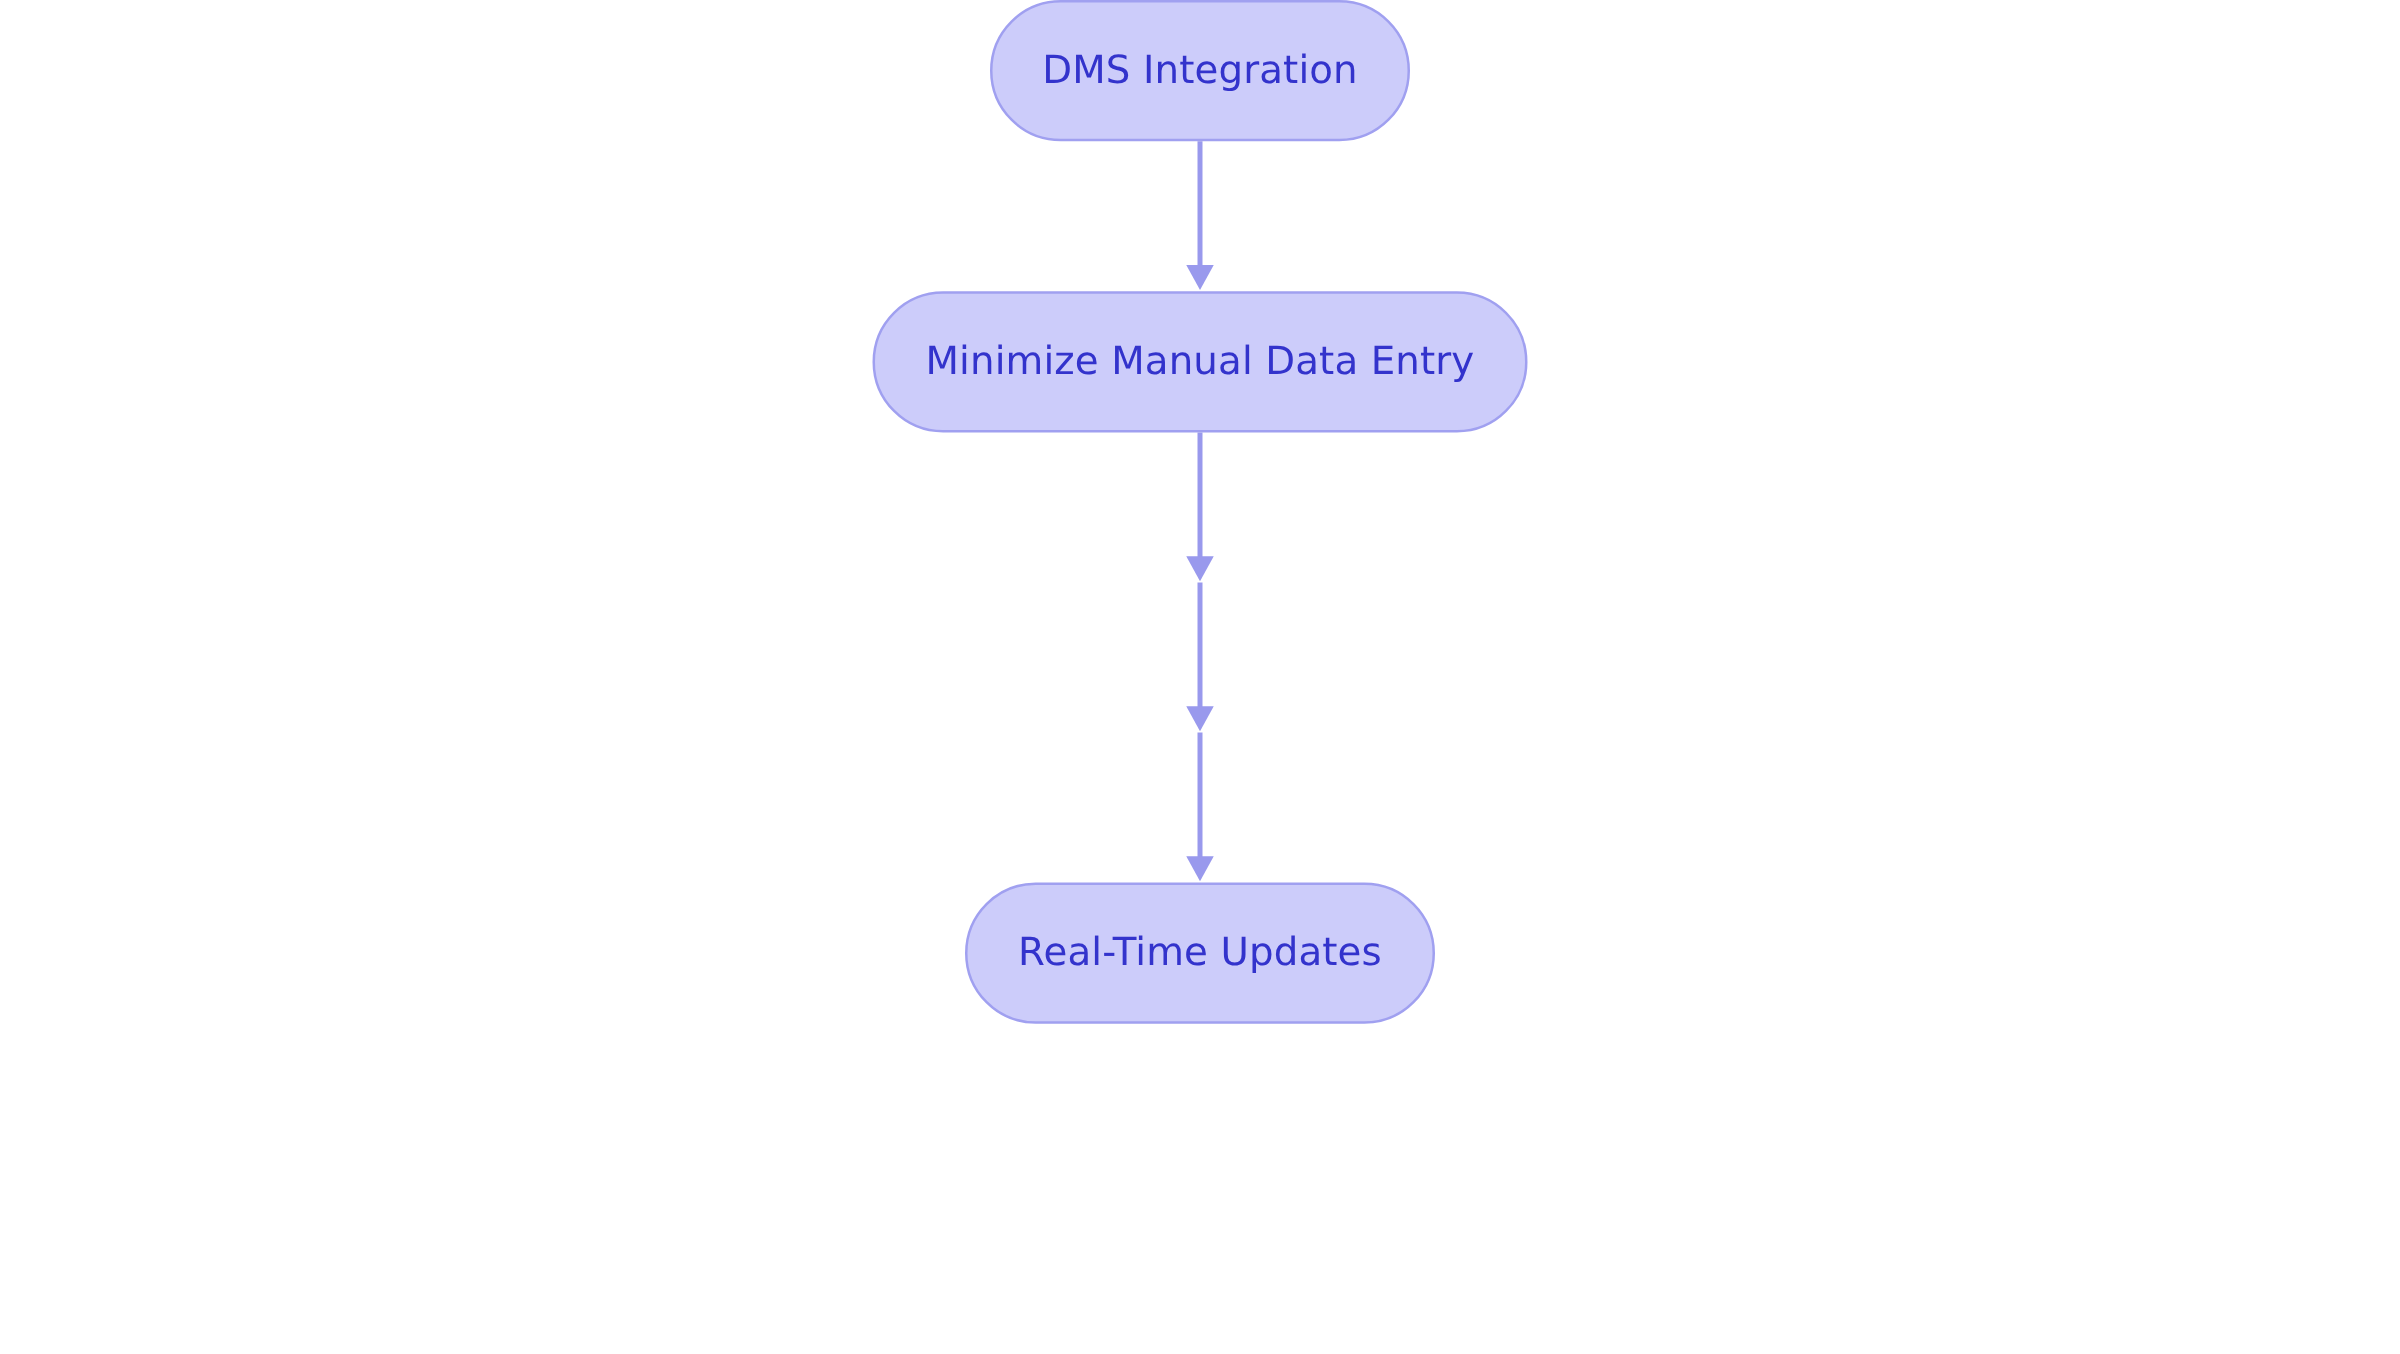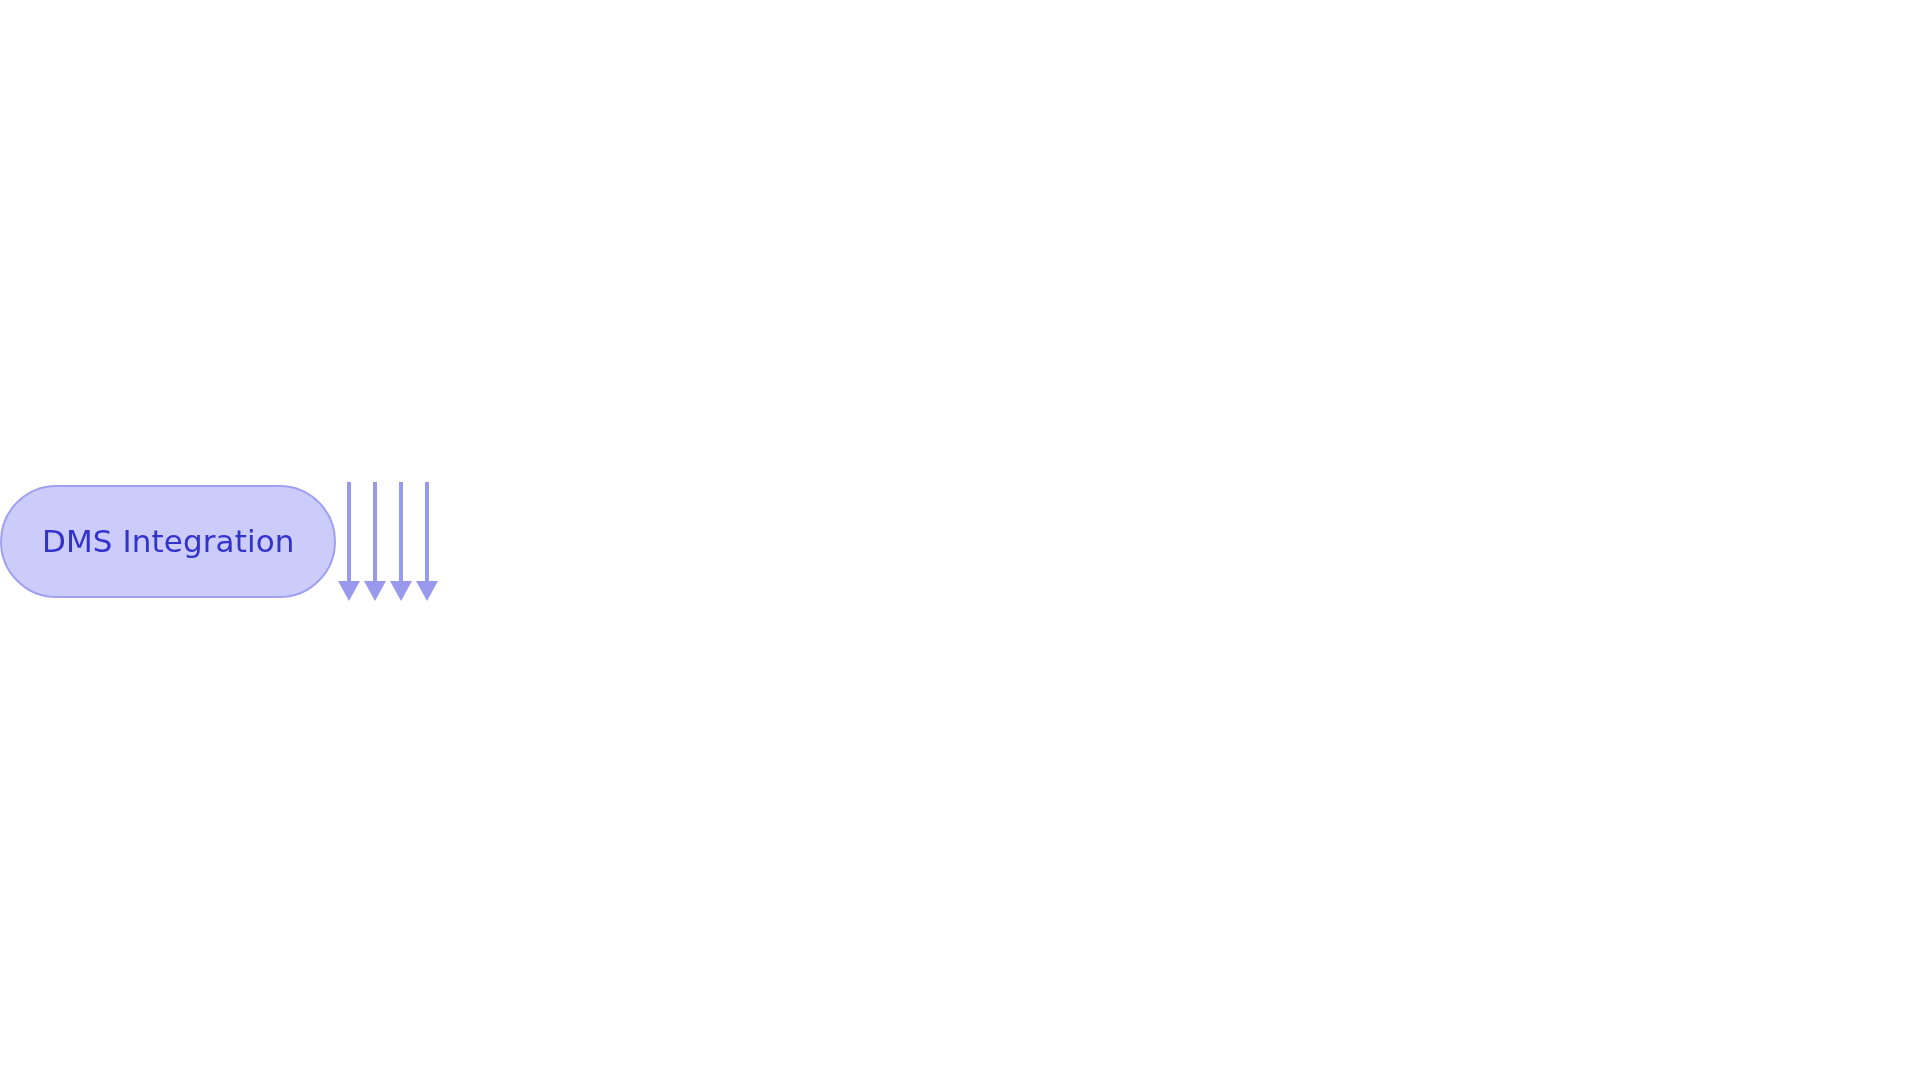--- a/index.html
+++ b/index.html
@@ -21,20 +21,21 @@
     background: #ffffff;
   }
 
   .flow-column {
     position: absolute;
     left: 0;
     top: 0;
     width: 1920px;
     height: 1083px;
     display: flex;
+    flex-direction: column;
     align-items: center;
     justify-content: flex-start;
   }
 
   .node {
     box-sizing: border-box;
     height: 113px;
     border: 2px solid #a0a0f0;
     background: #ccccfa;
     border-radius: 60px;
@@ -88,33 +89,39 @@
 
     <div class="node">
       <span class="node-label">DMS Integration</span>
     </div>
 
     <div class="connector">
       <div class="connector-line"></div>
       <div class="connector-arrowhead"></div>
     </div>
 
+    <div class="node">
+      <span class="node-label">Minimize Manual Data Entry</span>
+    </div>
 
     <div class="connector">
       <div class="connector-line"></div>
       <div class="connector-arrowhead"></div>
     </div>
 
 
     <div class="connector">
       <div class="connector-line"></div>
       <div class="connector-arrowhead"></div>
     </div>
 
 
     <div class="connector">
       <div class="connector-line"></div>
       <div class="connector-arrowhead"></div>
     </div>
 
+    <div class="node">
+      <span class="node-label">Real-Time Updates</span>
+    </div>
 
   </div>
 </div>
 
 </body></html>

